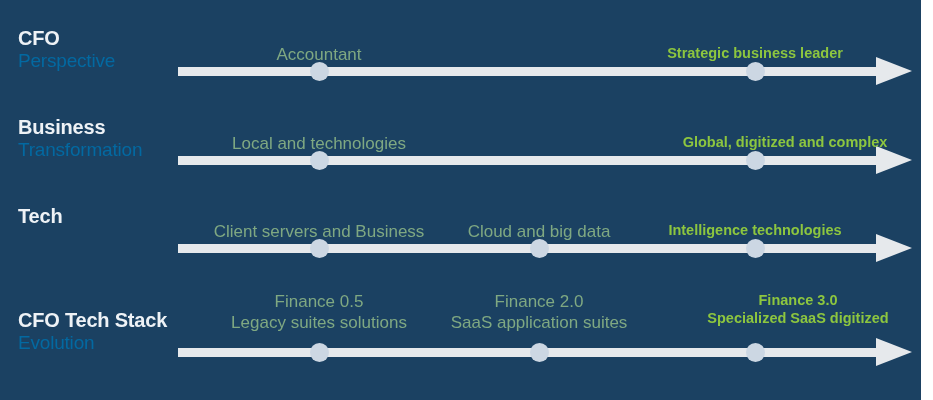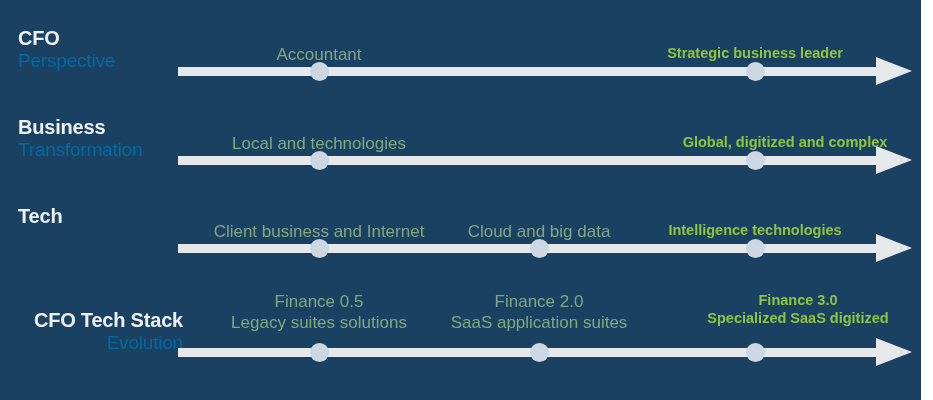--- a/index.html
+++ b/index.html
@@ -169,31 +169,31 @@
           <span class="label-strong">Tech</span>
         </div>
         <div class="timeline" style="top: 233px;">
           <div class="bar"></div>
           <div class="arrowhead"></div>
           <div class="marker" style="left: 141px;"></div>
           <div class="marker" style="left: 361px;"></div>
           <div class="marker" style="left: 577px;"></div>
         </div>
         <div class="caption soft" style="left: 319px; top: 222px;">
-          <span class="line">Client business and Internet</span>
+          <span class="line">Client servers and Business</span>
         </div>
         <div class="caption soft" style="left: 539px; top: 222px;">
           <span class="line">Cloud and big data</span>
         </div>
         <div class="caption accent" style="left: 755px; top: 222px;">
           <span class="line">Intelligence technologies</span>
         </div>
       </div>
       <div class="row" style="top: 0px;">
-        <div class="label-block" style="top: 310px; text-align: right;">
+        <div class="label-block" style="top: 310px;">
           <span class="label-strong">CFO Tech Stack</span>
           <span class="label-light">Evolution</span>
         </div>
         <div class="timeline" style="top: 337px;">
           <div class="bar"></div>
           <div class="arrowhead"></div>
           <div class="marker" style="left: 141px;"></div>
           <div class="marker" style="left: 361px;"></div>
           <div class="marker" style="left: 577px;"></div>
         </div>

